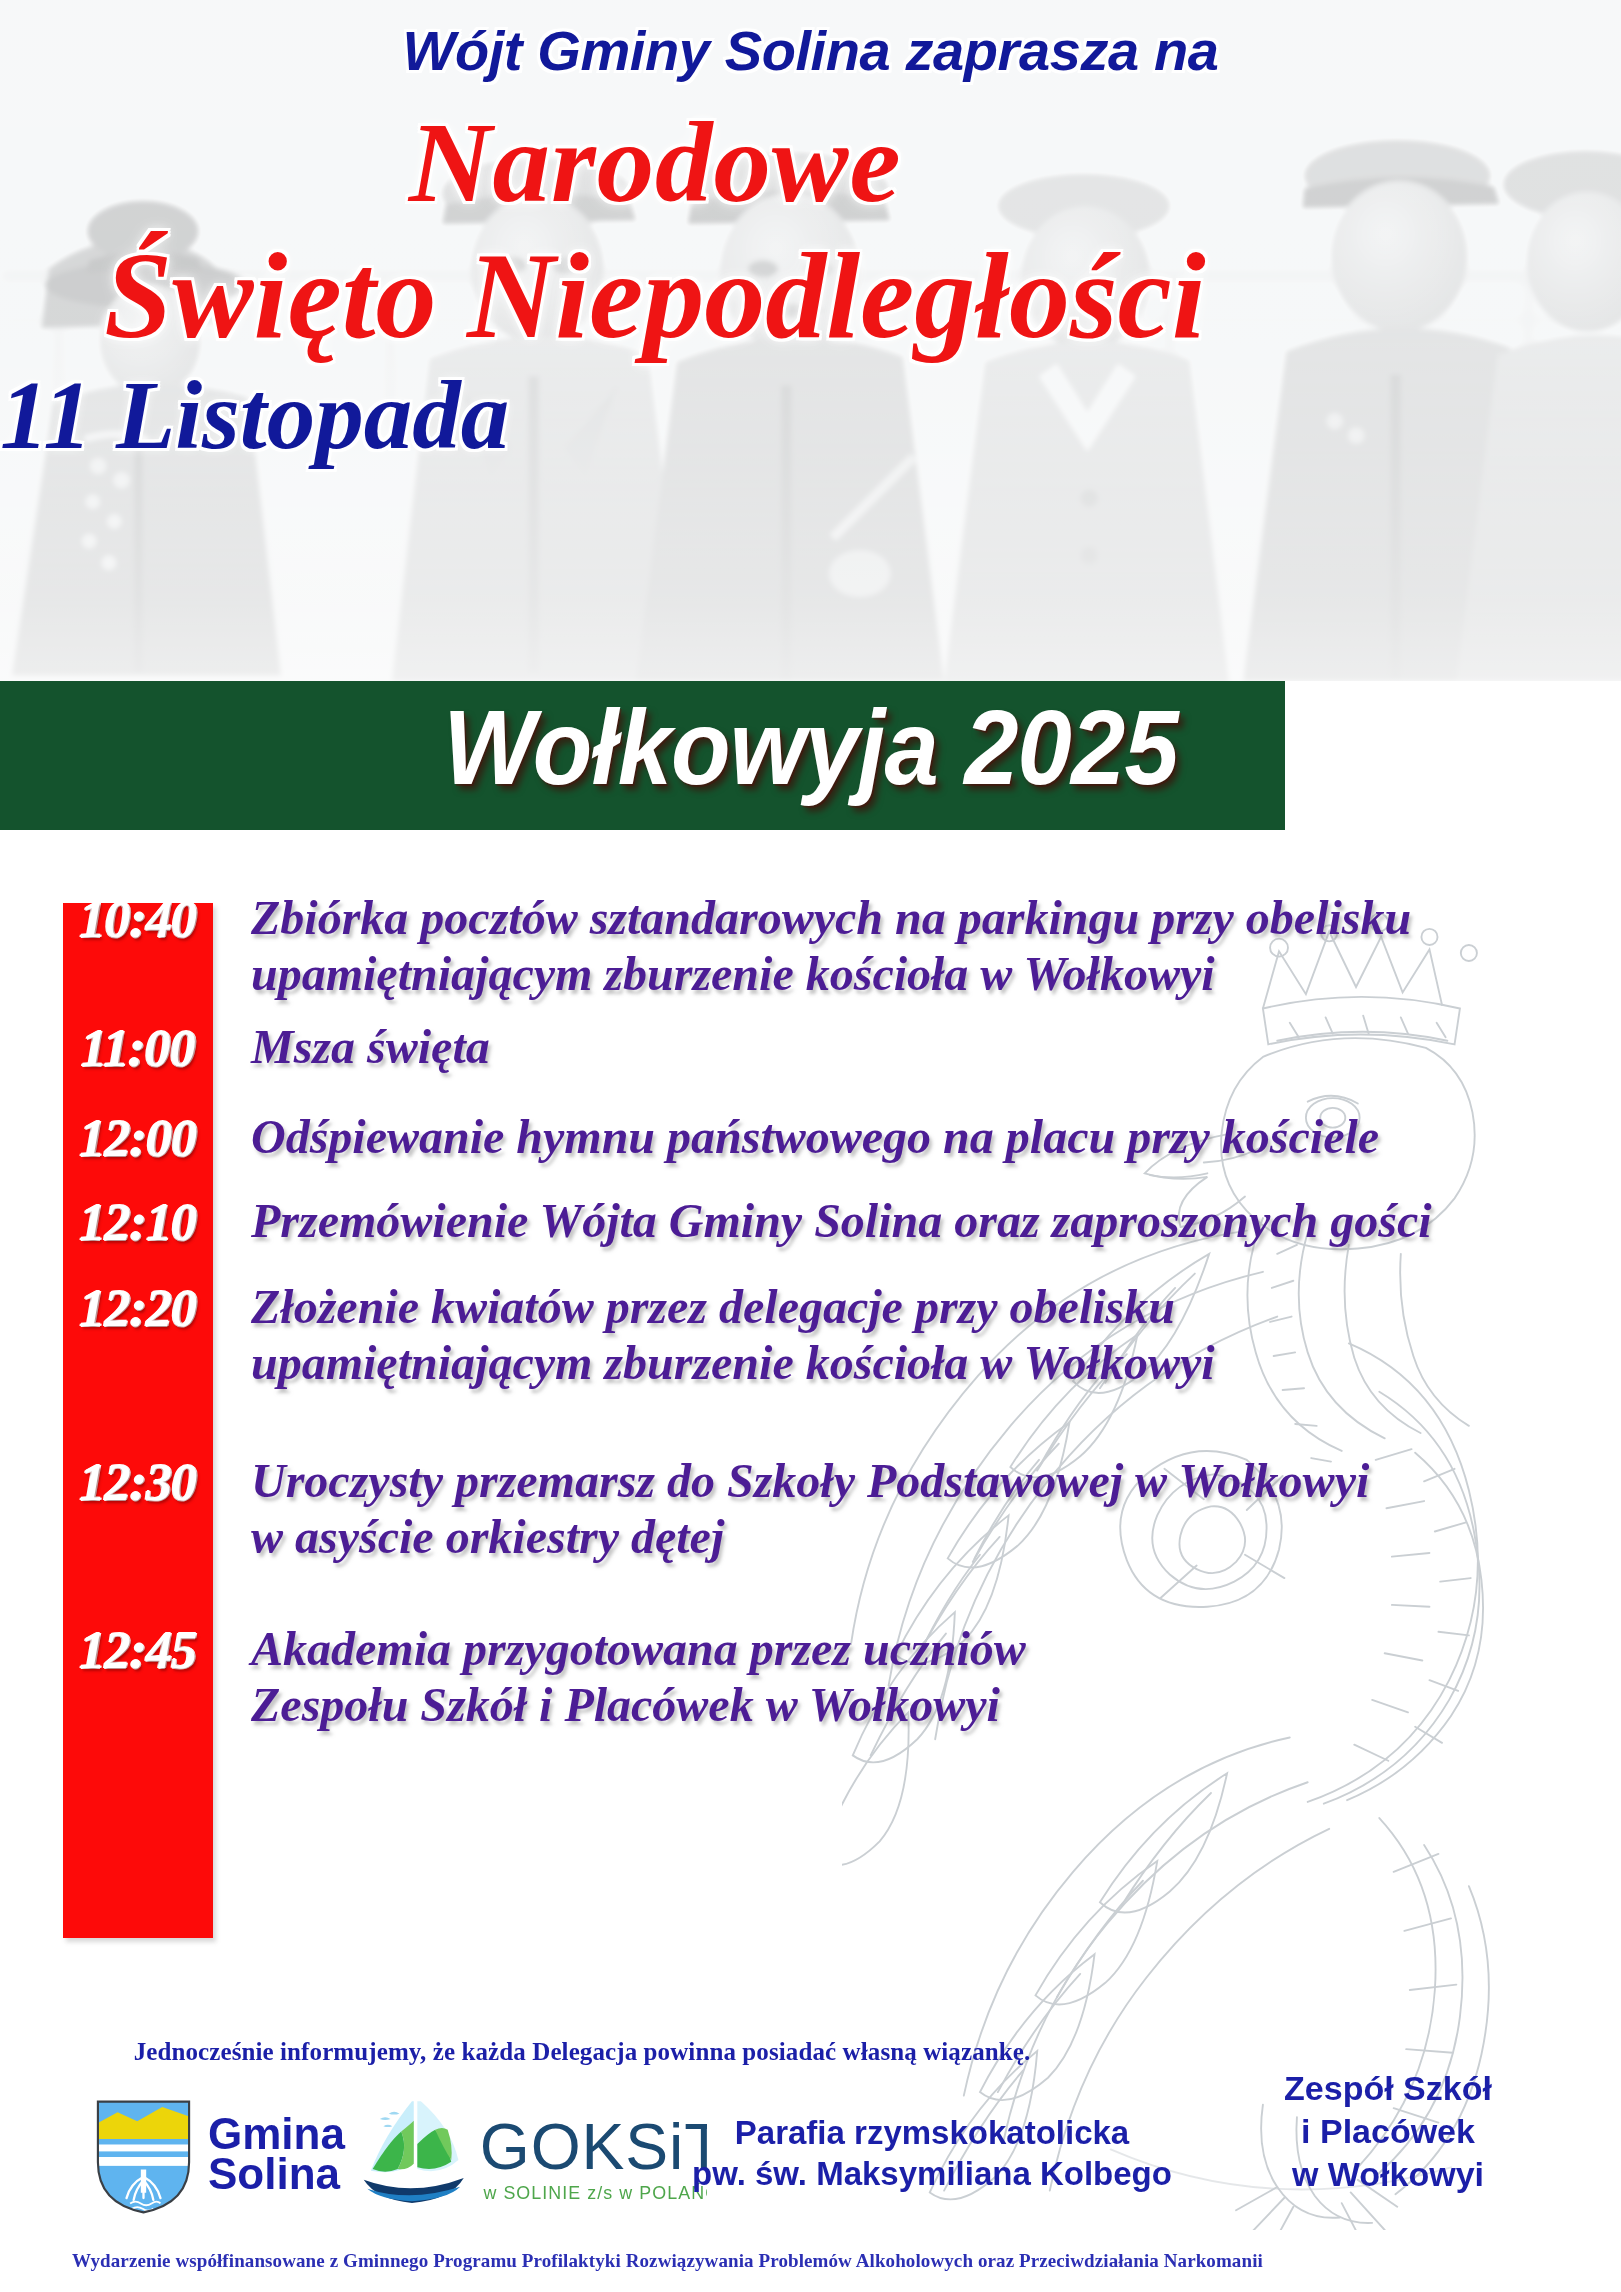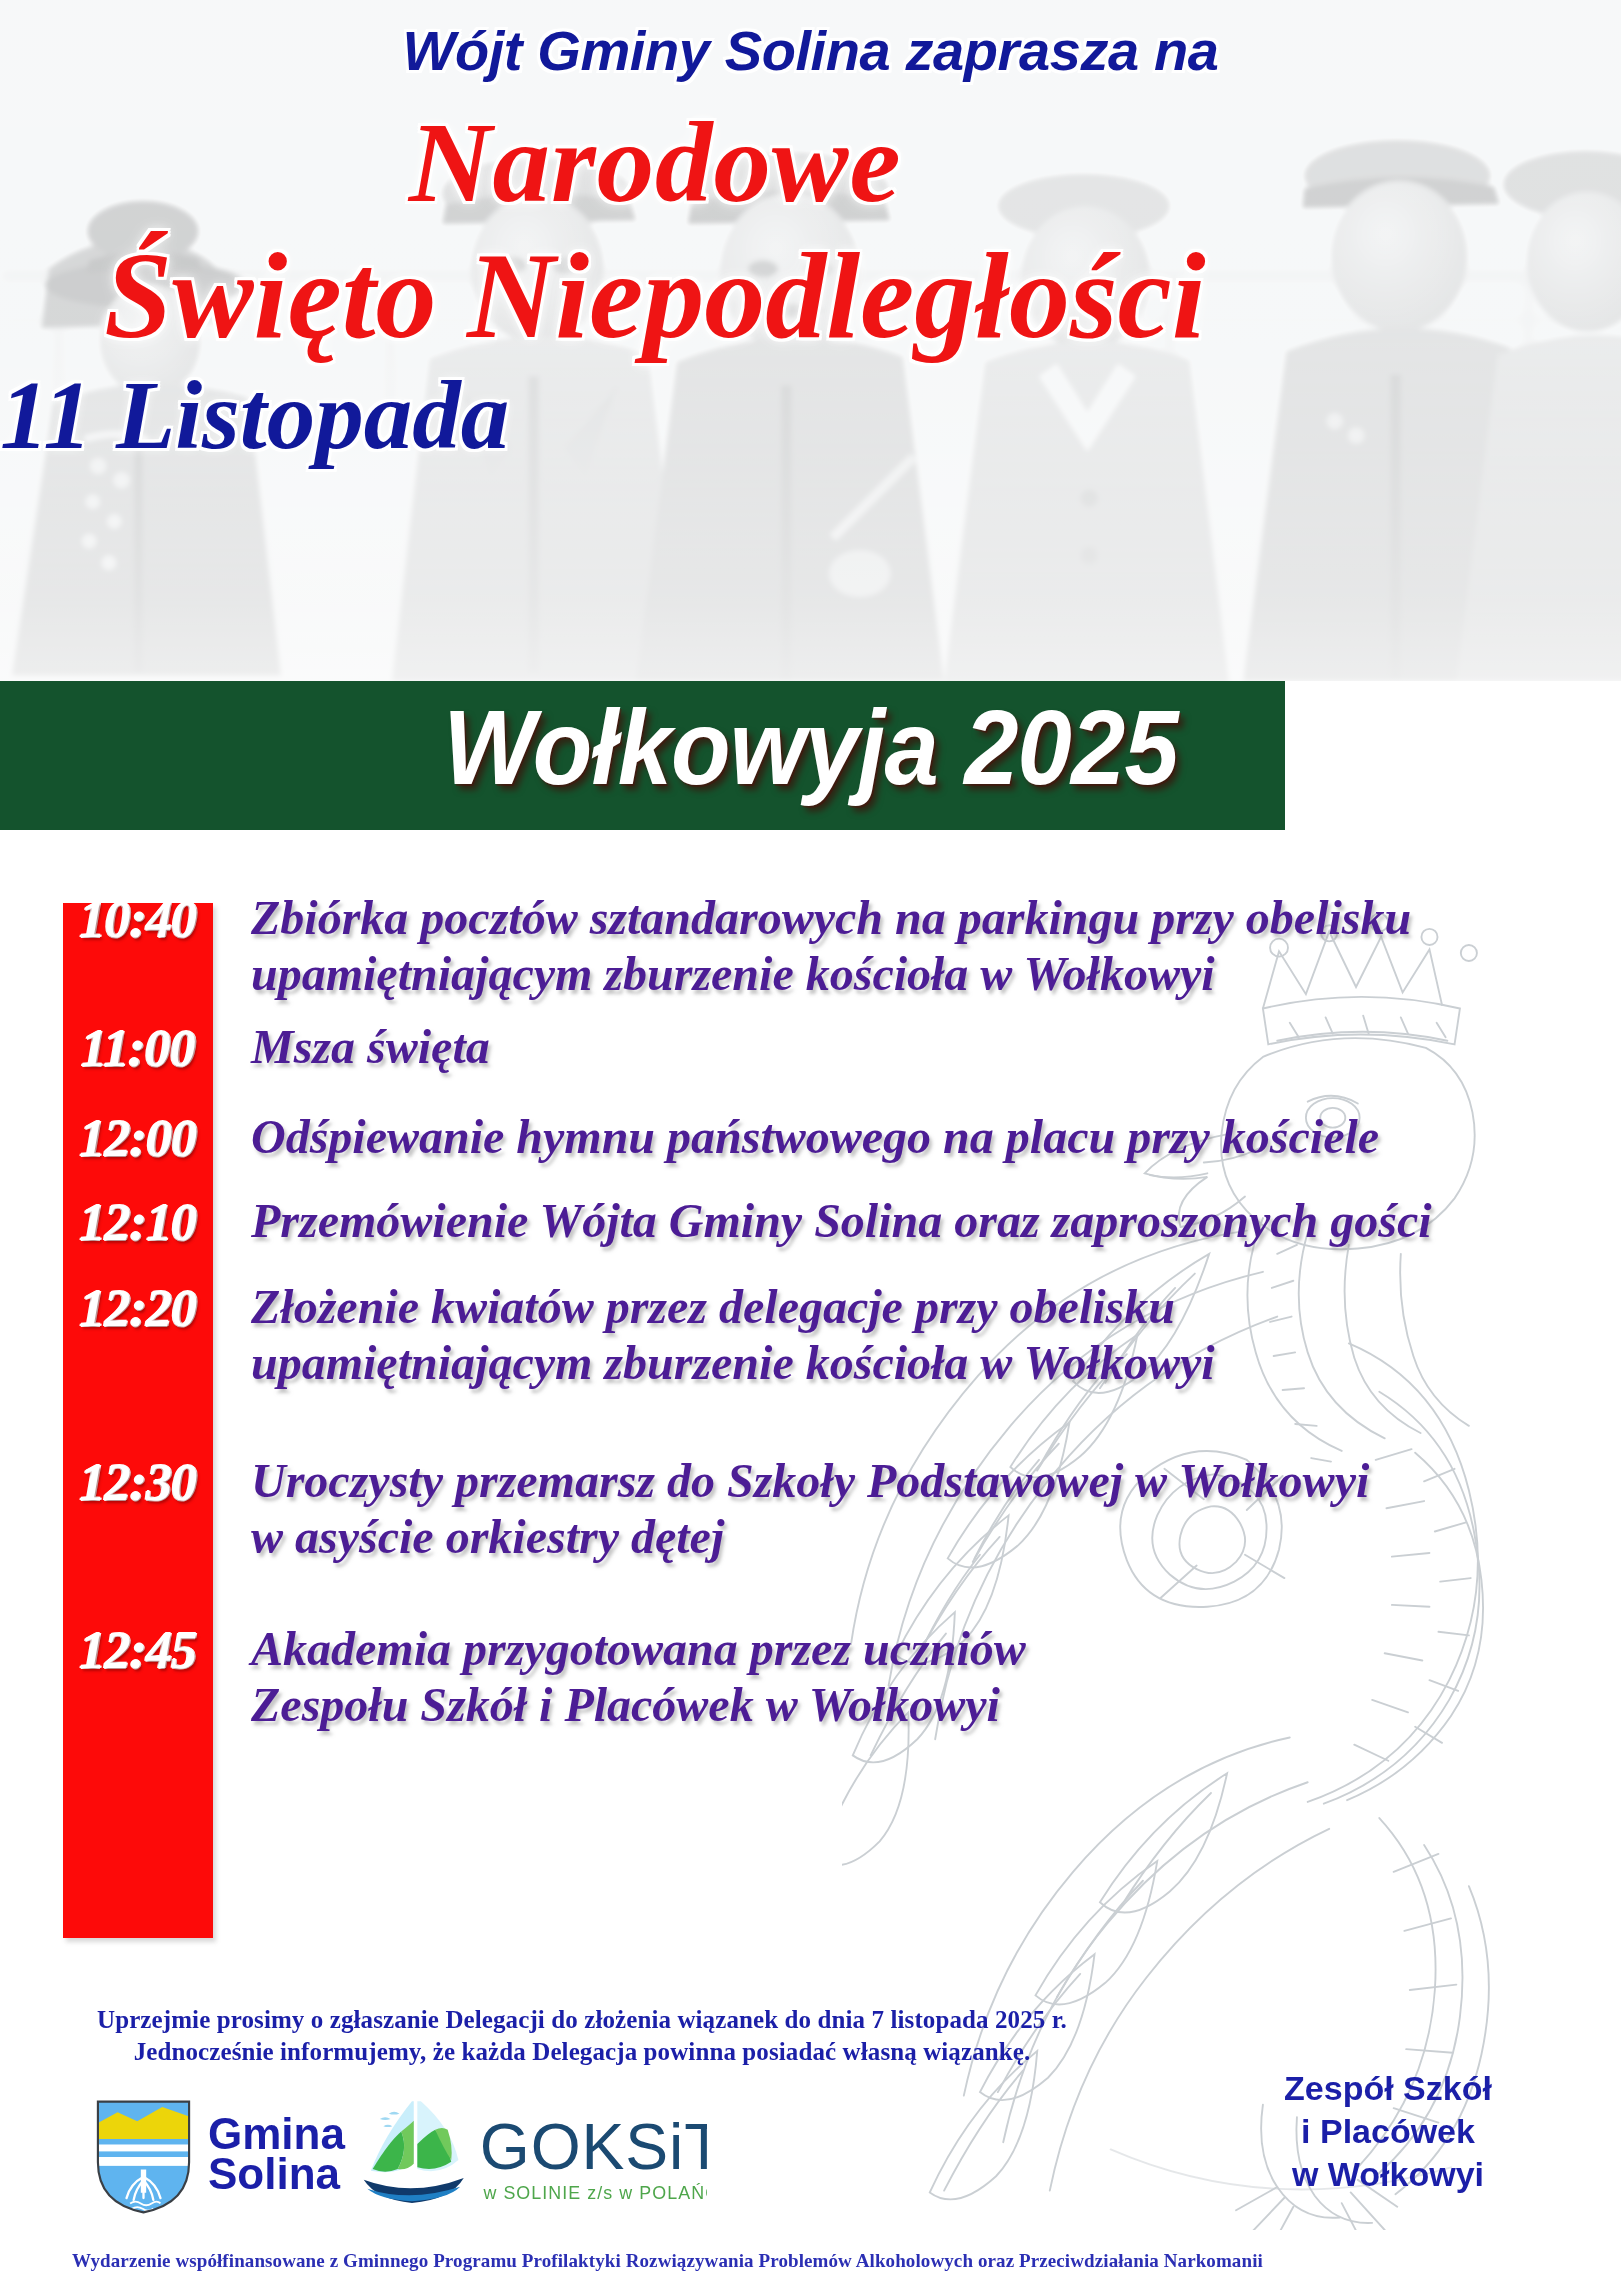--- a/index.html
+++ b/index.html
@@ -411,21 +411,20 @@
     <div class="stime">12:45</div>
     <div class="sdesc">
       <span>Akademia przygotowana przez uczniów</span>
       <span>Zespołu Szkół i Placówek w Wołkowyi</span>
     </div>
   </div>
 </div>
 
 <div id="footer">
 
-  <div class="fnote" id="fnote1">Uprzejmie prosimy o zgłaszanie Delegacji do złożenia wiązanek do dnia 7 listopada 2025 r.</div>
   <div class="fnote" id="fnote2">Jednocześnie informujemy, że każda Delegacja powinna posiadać własną wiązankę.</div>
 
   <div id="logos">
 
     <svg id="crest" viewBox="0 0 110 132">
       <defs>
           <clipPath id="shieldclip">
             <path d="M4 4 H106 V72 Q106 118 55 128 Q4 118 4 72 Z"></path>
           </clipPath>
         </defs>
@@ -473,20 +472,24 @@
         <g fill="#9fd8f2">
           <path d="M24 28 q6 -4 12 0 q-6 2 -12 0"></path>
           <path d="M34 22 q6 -4 12 0 q-6 2 -12 0"></path>
           <path d="M28 36 q5 -3 10 0 q-5 2 -10 0"></path>
         </g>
       </g>
       <text x="136" y="84" font-family="Liberation Sans, sans-serif" font-size="72" fill="#1b4a72" letter-spacing="1">GOKSiT</text>
       <text x="140" y="118" font-family="Liberation Sans, sans-serif" font-size="20" fill="#4ea64b" letter-spacing="1.2">w SOLINIE z/s w POLAŃCZYKU</text>
     </svg>
 
+    <div id="parish">
+      <span>Parafia rzymskokatolicka</span>
+      <span>pw. św. Maksymiliana Kolbego</span>
+    </div>
 
     <div id="school">
       <span>Zespół Szkół</span>
       <span>i Placówek</span>
       <span>w Wołkowyi</span>
     </div>
   </div>
 
   <div id="disclaimer">Wydarzenie współfinansowane z Gminnego Programu Profilaktyki Rozwiązywania Problemów Alkoholowych oraz Przeciwdziałania Narkomanii</div>
 </div>

